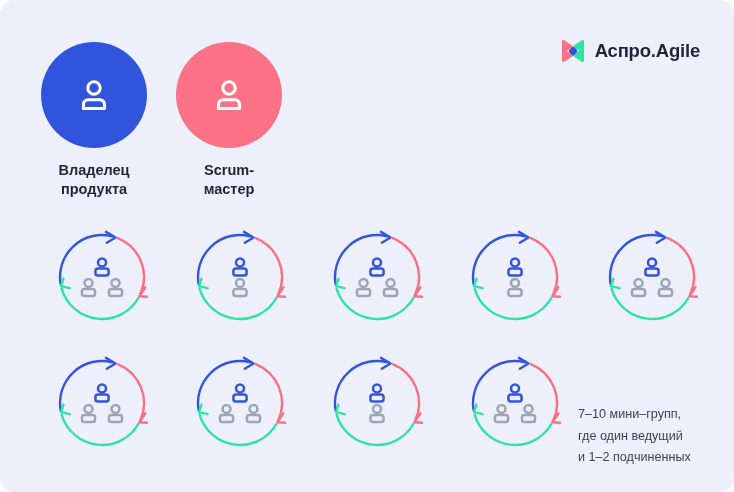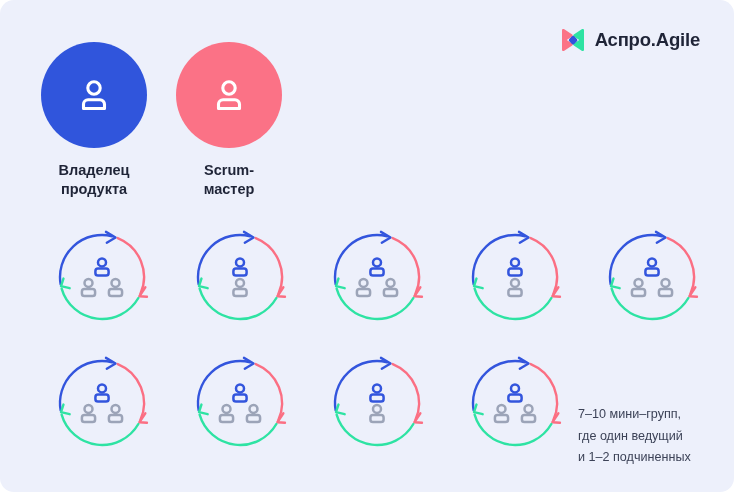--- a/index.html
+++ b/index.html
@@ -19,21 +19,21 @@
     height: 492px;
     background: #edf0fb;
     border-radius: 14px;
     box-sizing: border-box;
     overflow: hidden;
   }
 
   
   .logo {
     position: absolute;
-    top: 27px;
+    top: 38px;
     right: 34px;
     display: flex;
     align-items: center;
     gap: 9px;
   }
   .logo-mark {
     width: 26px;
     height: 26px;
     display: block;
   }

